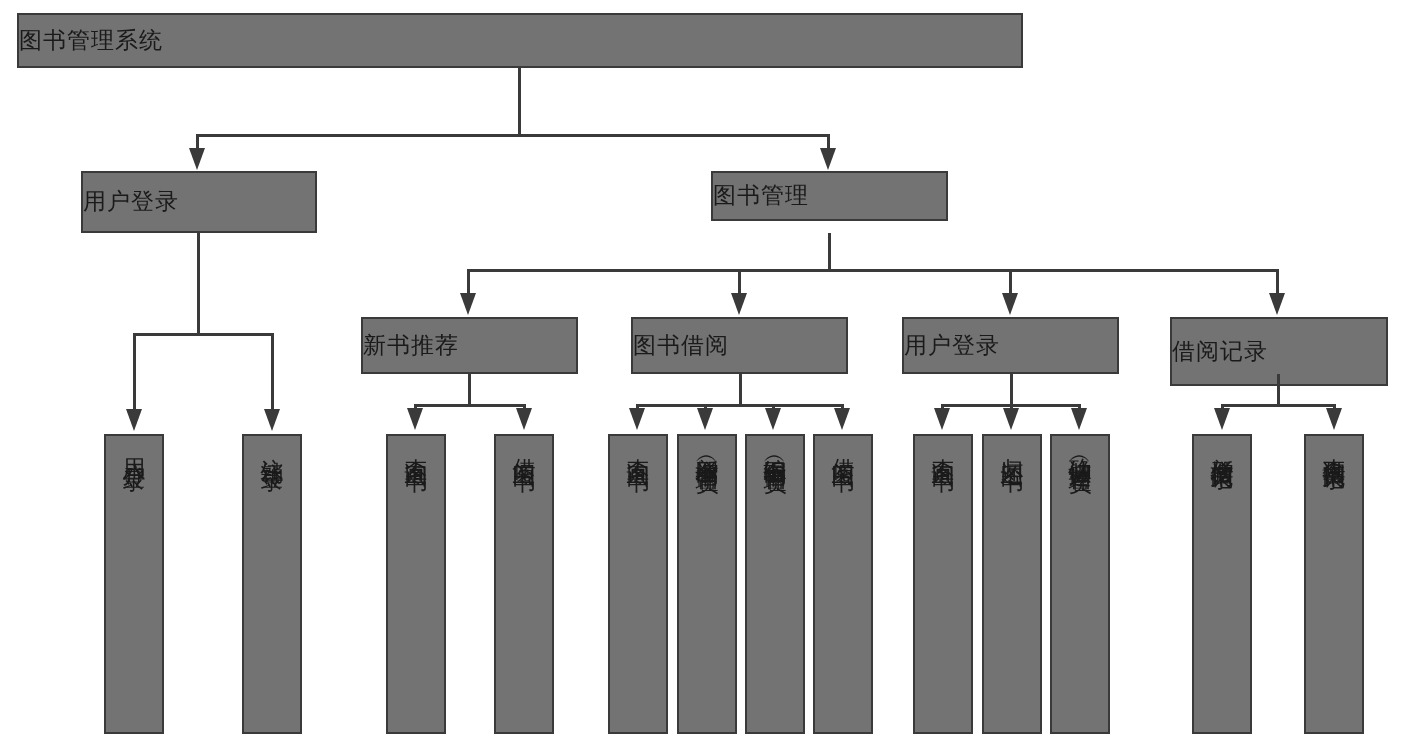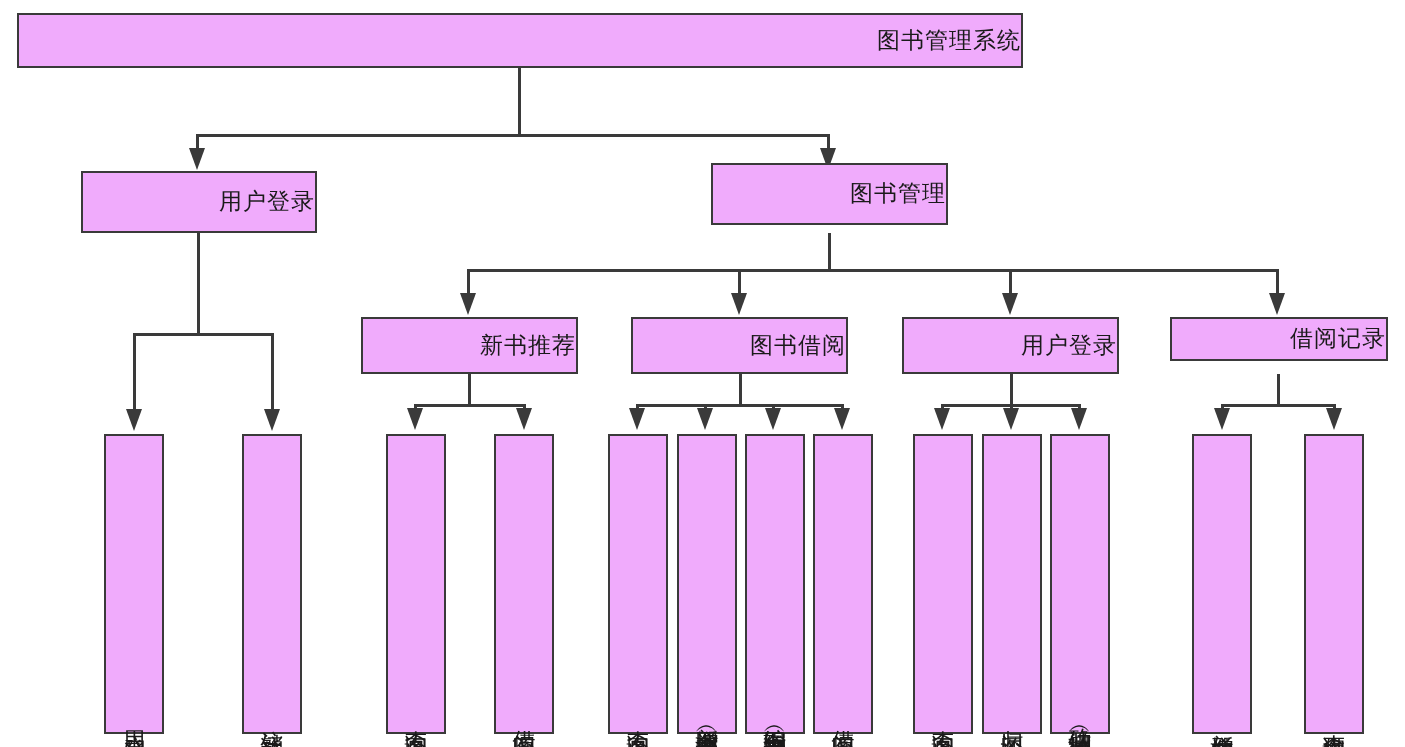--- a/index.html
+++ b/index.html
@@ -14,24 +14,24 @@
     position: relative;
     width: 1405px;
     height: 747px;
     background: #ffffff;
     overflow: hidden;
   }
   .node {
     position: absolute;
     box-sizing: border-box;
     border: 2px solid #3a3a3a;
-    background: #f0abfc;
+    background: #737373;
     display: flex;
     align-items: center;
-    justify-content: flex-end;
+    justify-content: flex-start;
     color: #1a1a1a;
   }
   .node-h {
     font-size: 23px;
     letter-spacing: 1px;
     line-height: 1.2;
     white-space: nowrap;
   }
   .node-v {
     writing-mode: vertical-rl;
@@ -82,21 +82,21 @@
   <div class="edge edge-h" style="left:196px; top:134px; width:634px; height:3px;"></div>
 
   <div class="edge edge-v" style="left:196px; top:134px; width:3px; height:18px;"></div>
   <div class="arrow" style="left:189px; top:148px;"></div>
   <div class="edge edge-v" style="left:827px; top:134px; width:3px; height:18px;"></div>
   <div class="arrow" style="left:820px; top:148px;"></div>
 
   <div class="node node-h" style="left:81px; top:171px; width:236px; height:62px;">
     <span>用户登录</span>
   </div>
-  <div class="node node-h" style="left:711px; top:163px; width:237px; height:62px;">
+  <div class="node node-h" style="left:711px; top:171px; width:237px; height:50px;">
     <span>图书管理</span>
   </div>
 
   <div class="edge edge-v" style="left:197px; top:233px; width:3px; height:102px;"></div>
   <div class="edge edge-h" style="left:133px; top:333px; width:141px; height:3px;"></div>
   <div class="edge edge-v" style="left:133px; top:333px; width:3px; height:80px;"></div>
   <div class="arrow" style="left:126px; top:409px;"></div>
   <div class="edge edge-v" style="left:271px; top:333px; width:3px; height:80px;"></div>
   <div class="arrow" style="left:264px; top:409px;"></div>
 
@@ -121,21 +121,21 @@
 
   <div class="node node-h" style="left:631px; top:317px; width:217px; height:57px;">
     <span>图书借阅</span>
   </div>
   <div class="node node-h" style="left:361px; top:317px; width:217px; height:57px;">
     <span>新书推荐</span>
   </div>
   <div class="node node-h" style="left:902px; top:317px; width:217px; height:57px;">
     <span>用户登录</span>
   </div>
-  <div class="node node-h" style="left:1170px; top:317px; width:218px; height:44px;">
+  <div class="node node-h" style="left:1170px; top:317px; width:218px; height:69px;">
     <span>借阅记录</span>
   </div>
 
   <div class="edge edge-v" style="left:468px; top:374px; width:3px; height:32px;"></div>
   <div class="edge edge-h" style="left:414px; top:404px; width:112px; height:3px;"></div>
   <div class="edge edge-v" style="left:414px; top:404px; width:3px; height:8px;"></div>
   <div class="arrow" style="left:407px; top:408px;"></div>
   <div class="edge edge-v" style="left:523px; top:404px; width:3px; height:8px;"></div>
   <div class="arrow" style="left:516px; top:408px;"></div>
 

